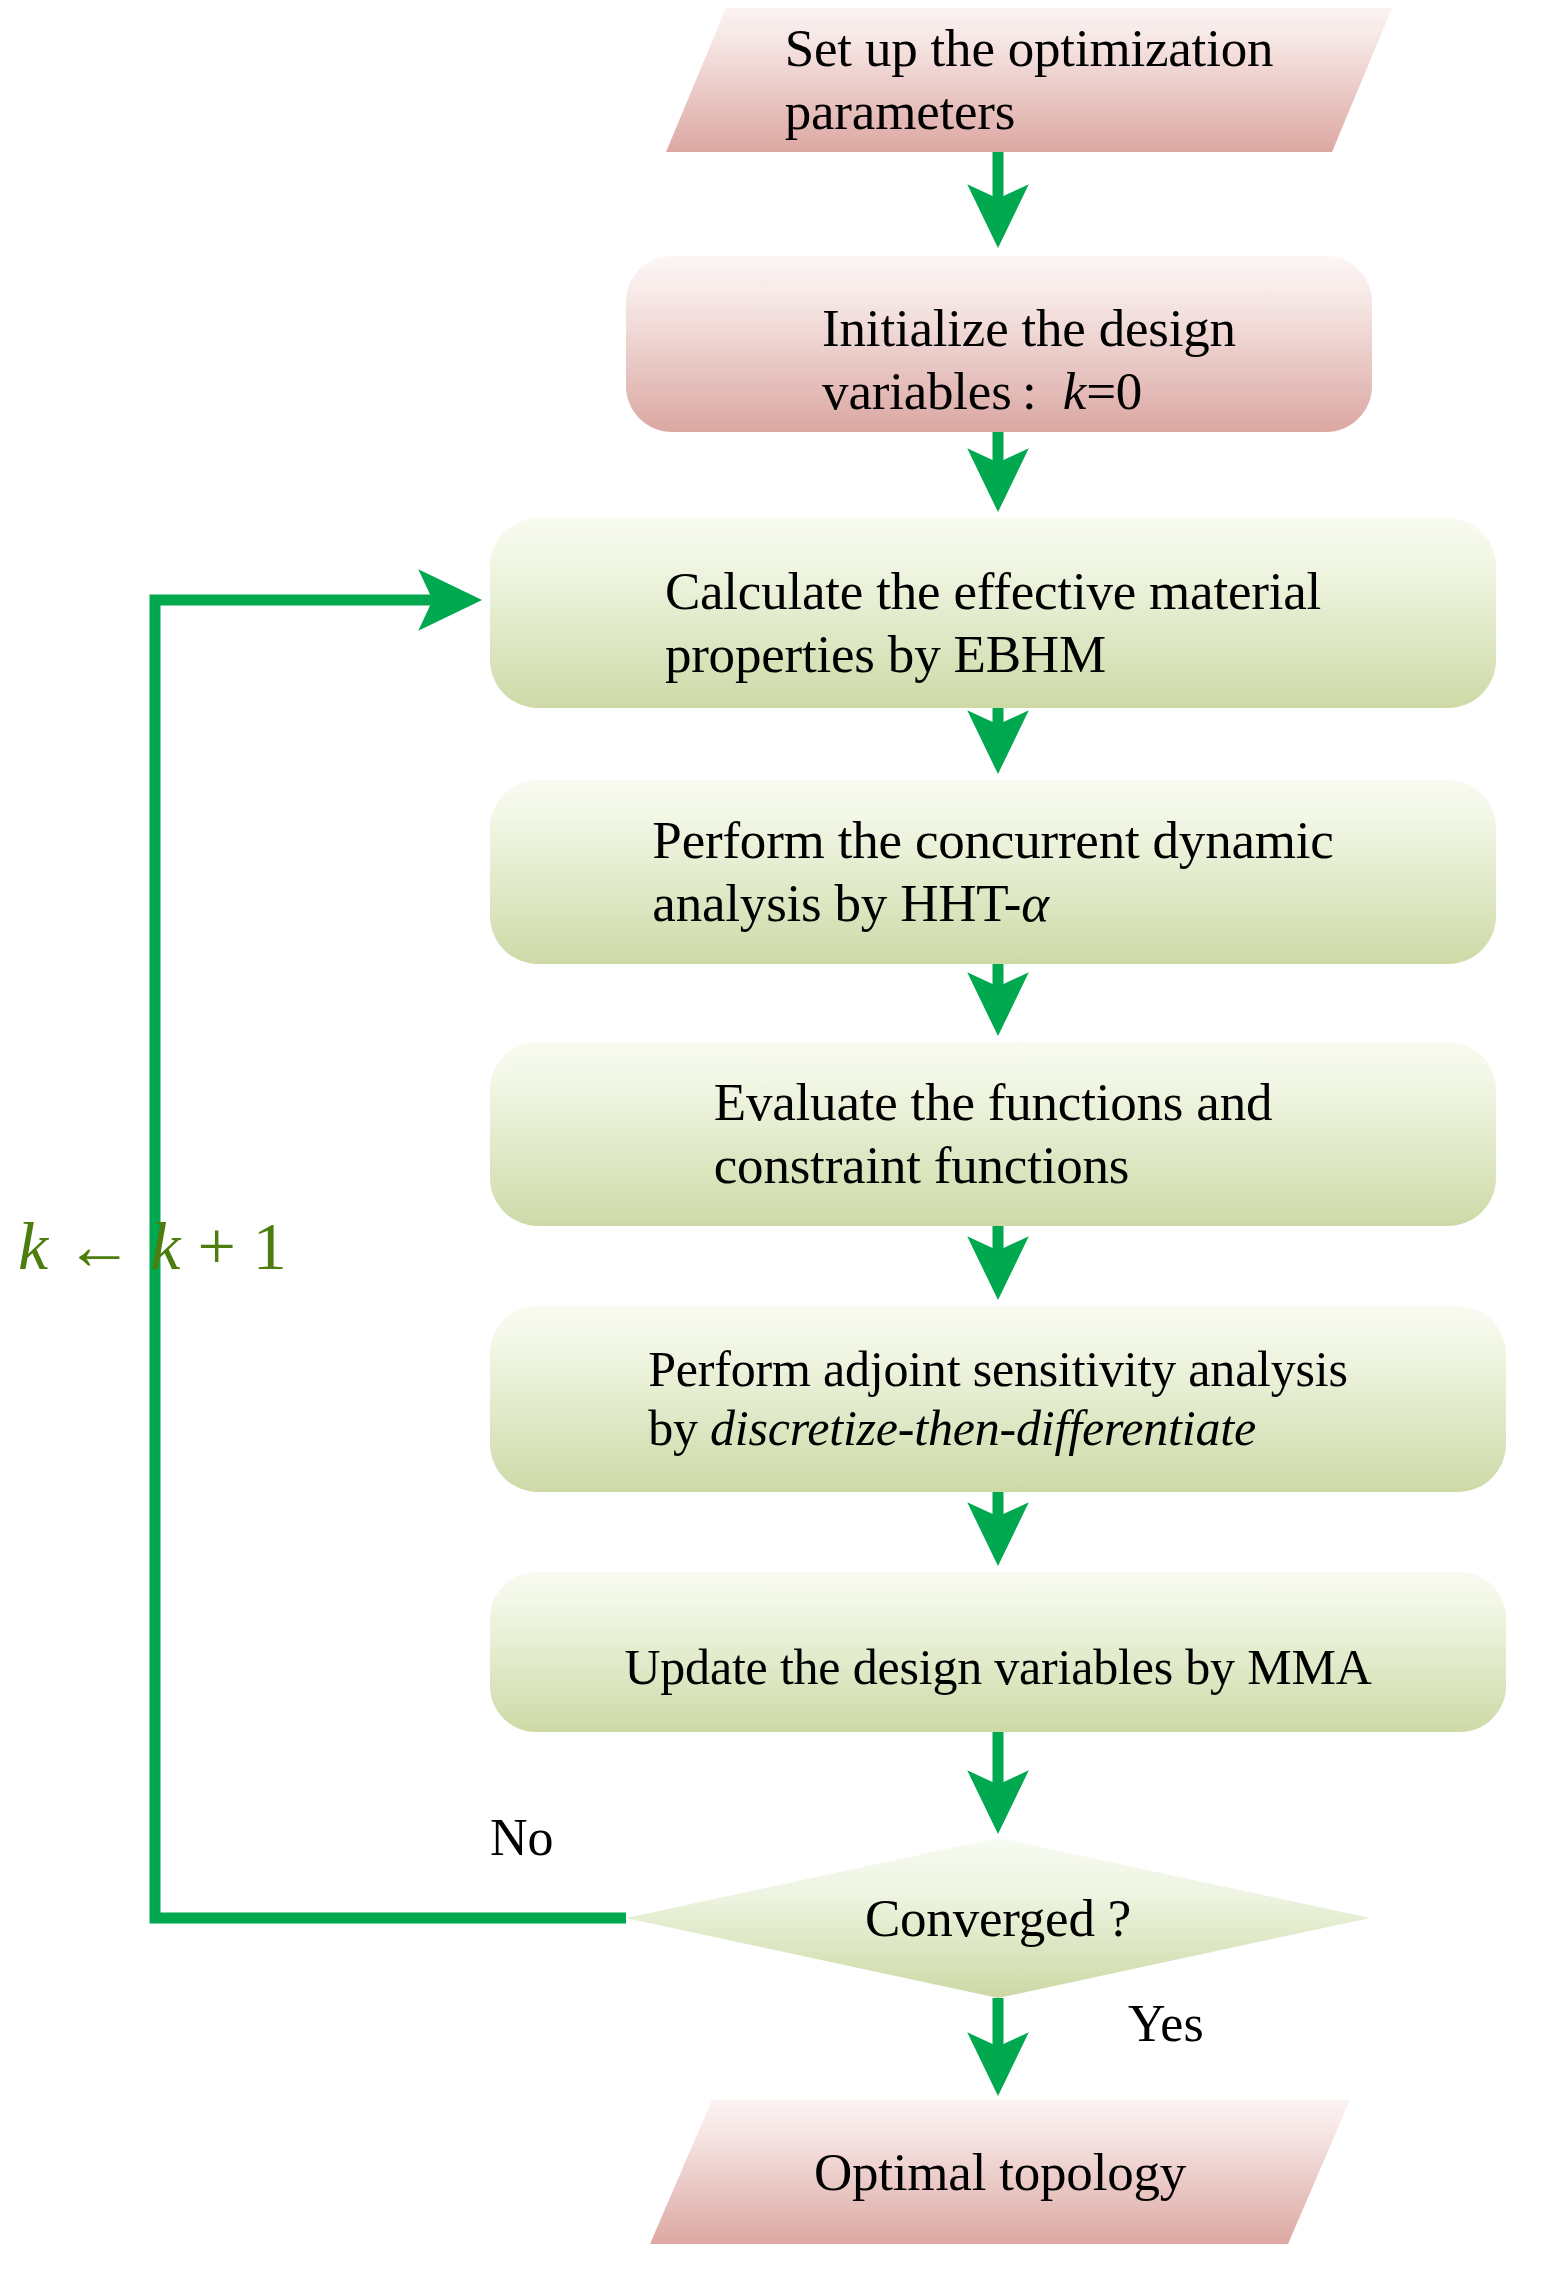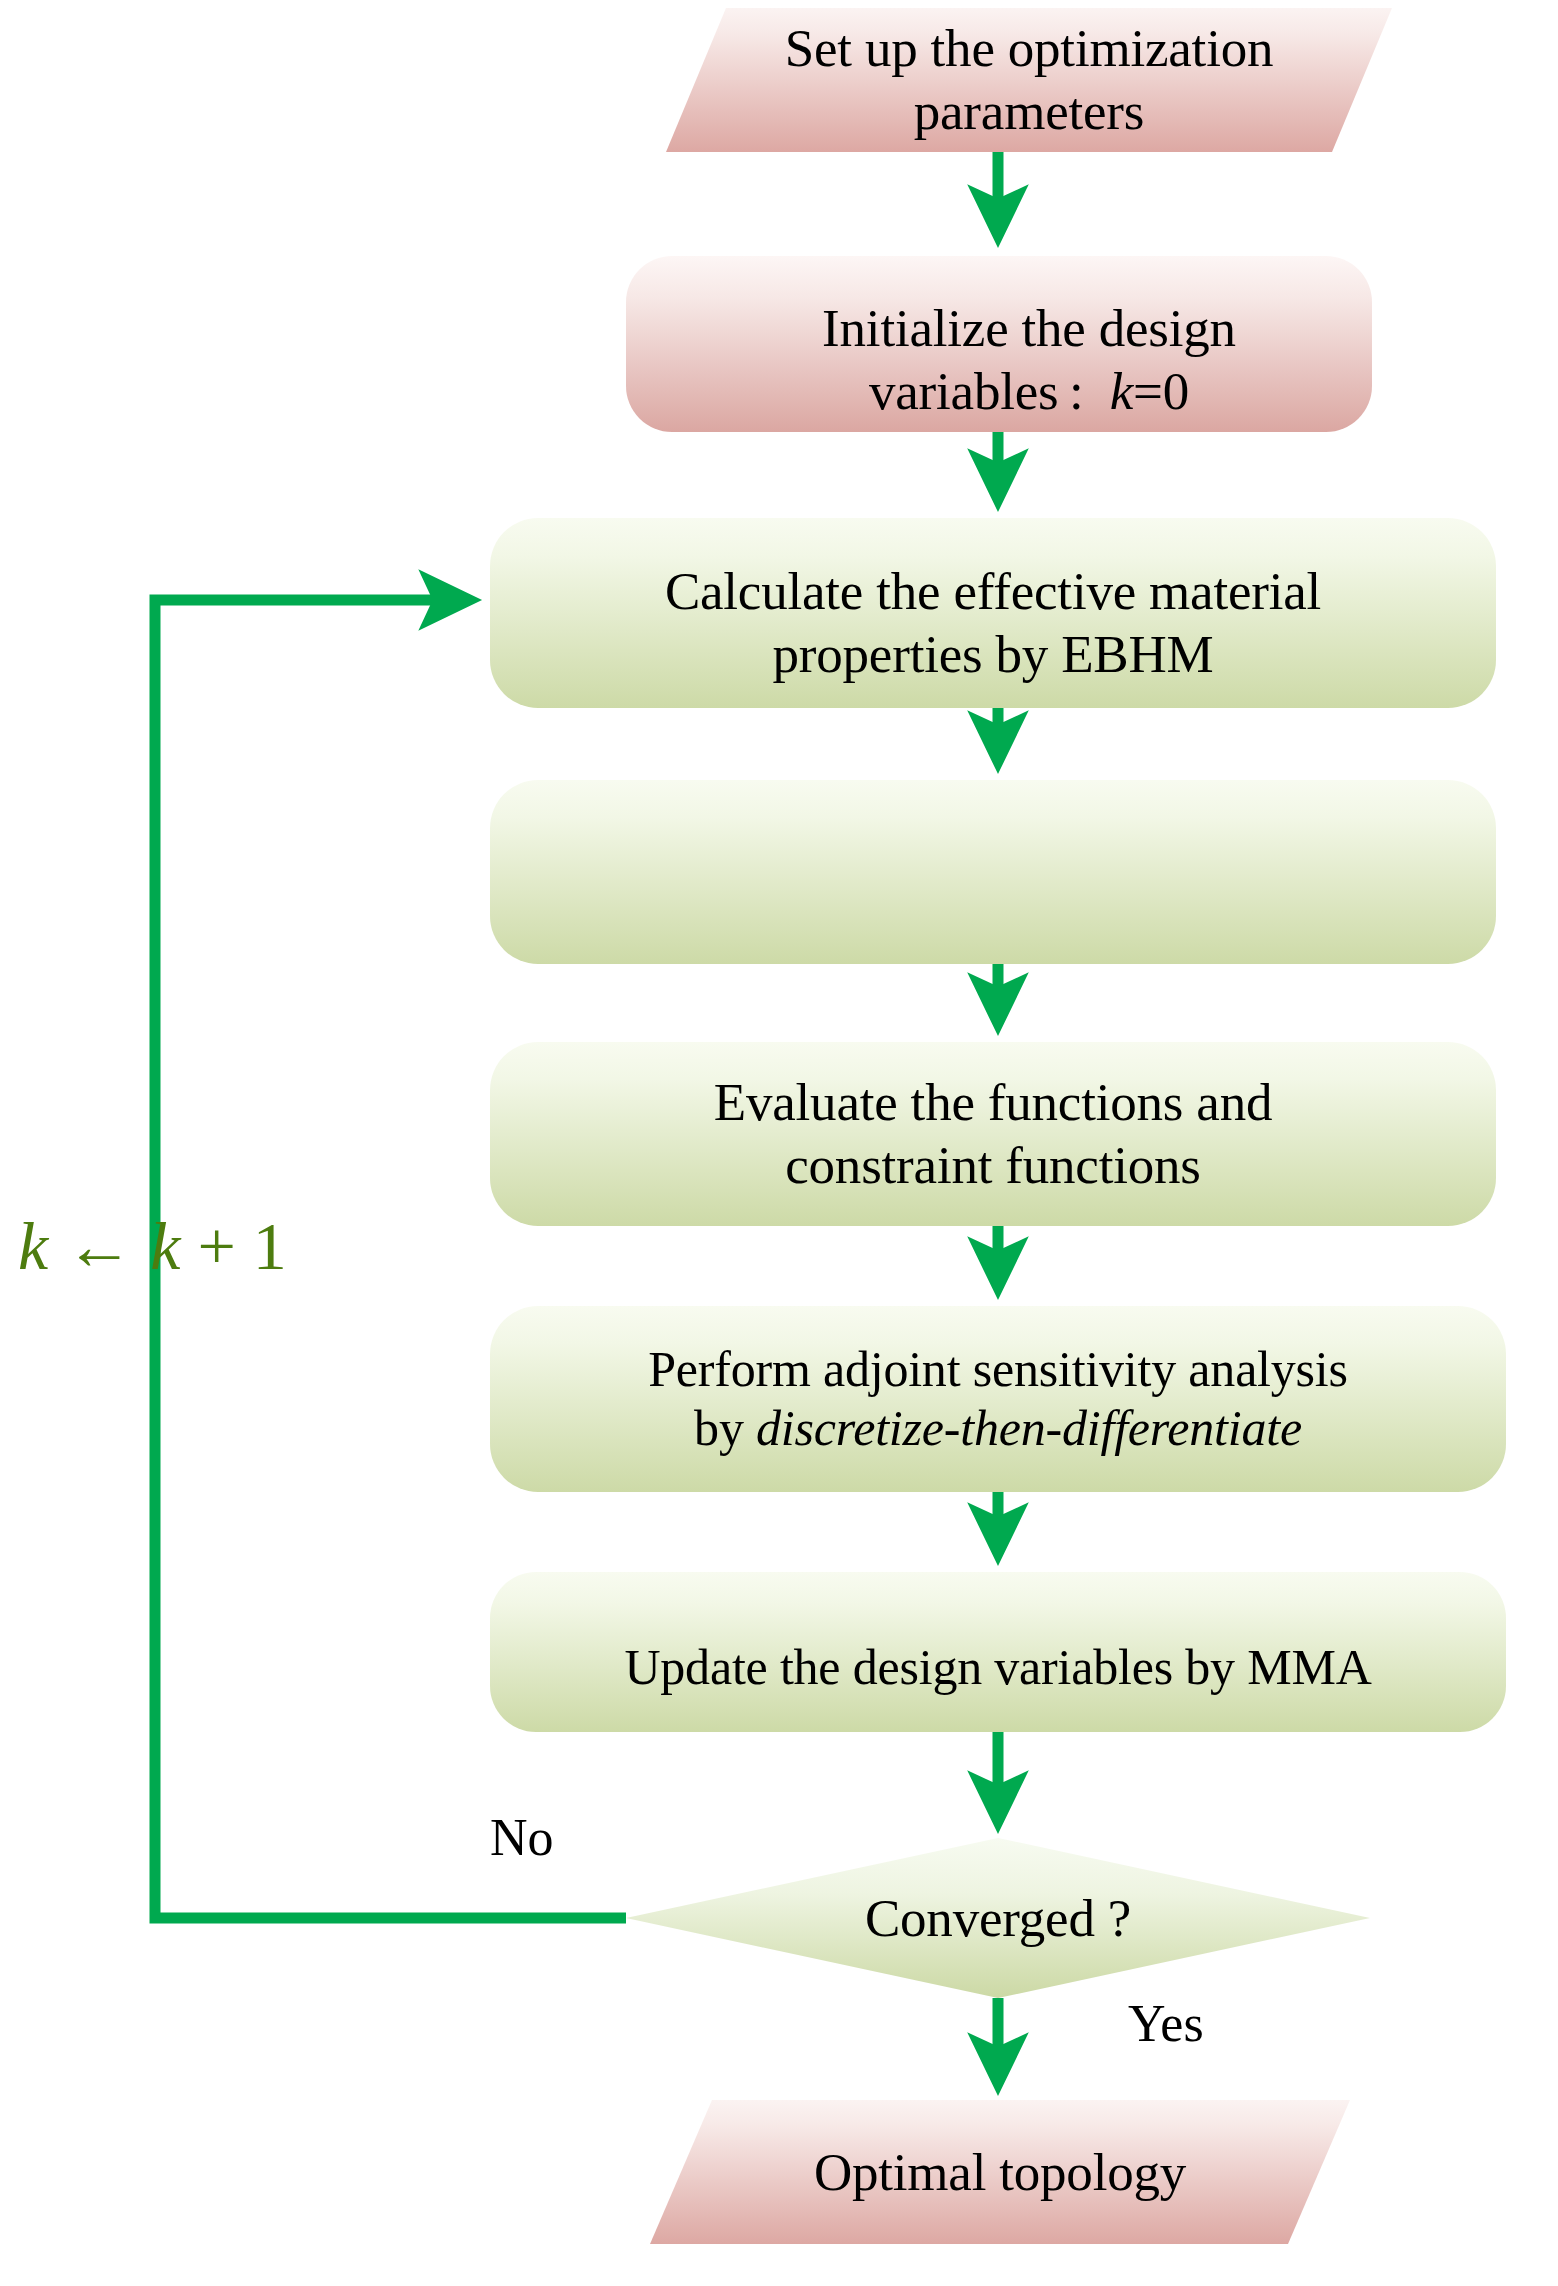--- a/index.html
+++ b/index.html
@@ -29,21 +29,21 @@
     width: 1558px;
     height: 2286px;
   }
 
   
   .node-text {
     position: absolute;
     display: flex;
     align-items: center;
     justify-content: center;
-    text-align: center;
+    text-align: left;
     color: #000000;
     line-height: 1.18;
     font-weight: 400;
     letter-spacing: -0.2px;
     pointer-events: none;
     white-space: pre-line;
   }
   .t-big   { font-size: 53px; }
   .t-mid   { font-size: 50px; }
 
@@ -136,20 +136,24 @@
 parameters</div>
 
   <div class="node-text t-big" style="left:626px; top:272px; width:806px; height:176px;">
     <span><span>Initialize the design
 variables : </span><span class="kvar">k</span><span>=0</span></span>
   </div>
 
   <div class="node-text t-big" style="left:500px; top:518px; width:986px; height:210px;">Calculate the effective material
 properties by  EBHM</div>
 
+  <div class="node-text t-big" style="left:500px; top:780px; width:986px; height:184px;">
+    <span><span>Perform the concurrent dynamic
+analysis by HHT-</span><span class="kvar">α</span></span>
+  </div>
 
   <div class="node-text t-big" style="left:500px; top:1042px; width:986px; height:184px;">Evaluate the functions and
 constraint functions</div>
 
   <div class="node-text t-mid" style="left:500px; top:1306px; width:996px; height:186px;">
     <span><span>Perform adjoint sensitivity analysis
 by </span><em class="ital">discretize-then-differentiate</em></span>
   </div>
 
   <div class="node-text t-mid" style="left:500px; top:1572px; width:996px; height:191px;">Update the design variables by MMA</div>

